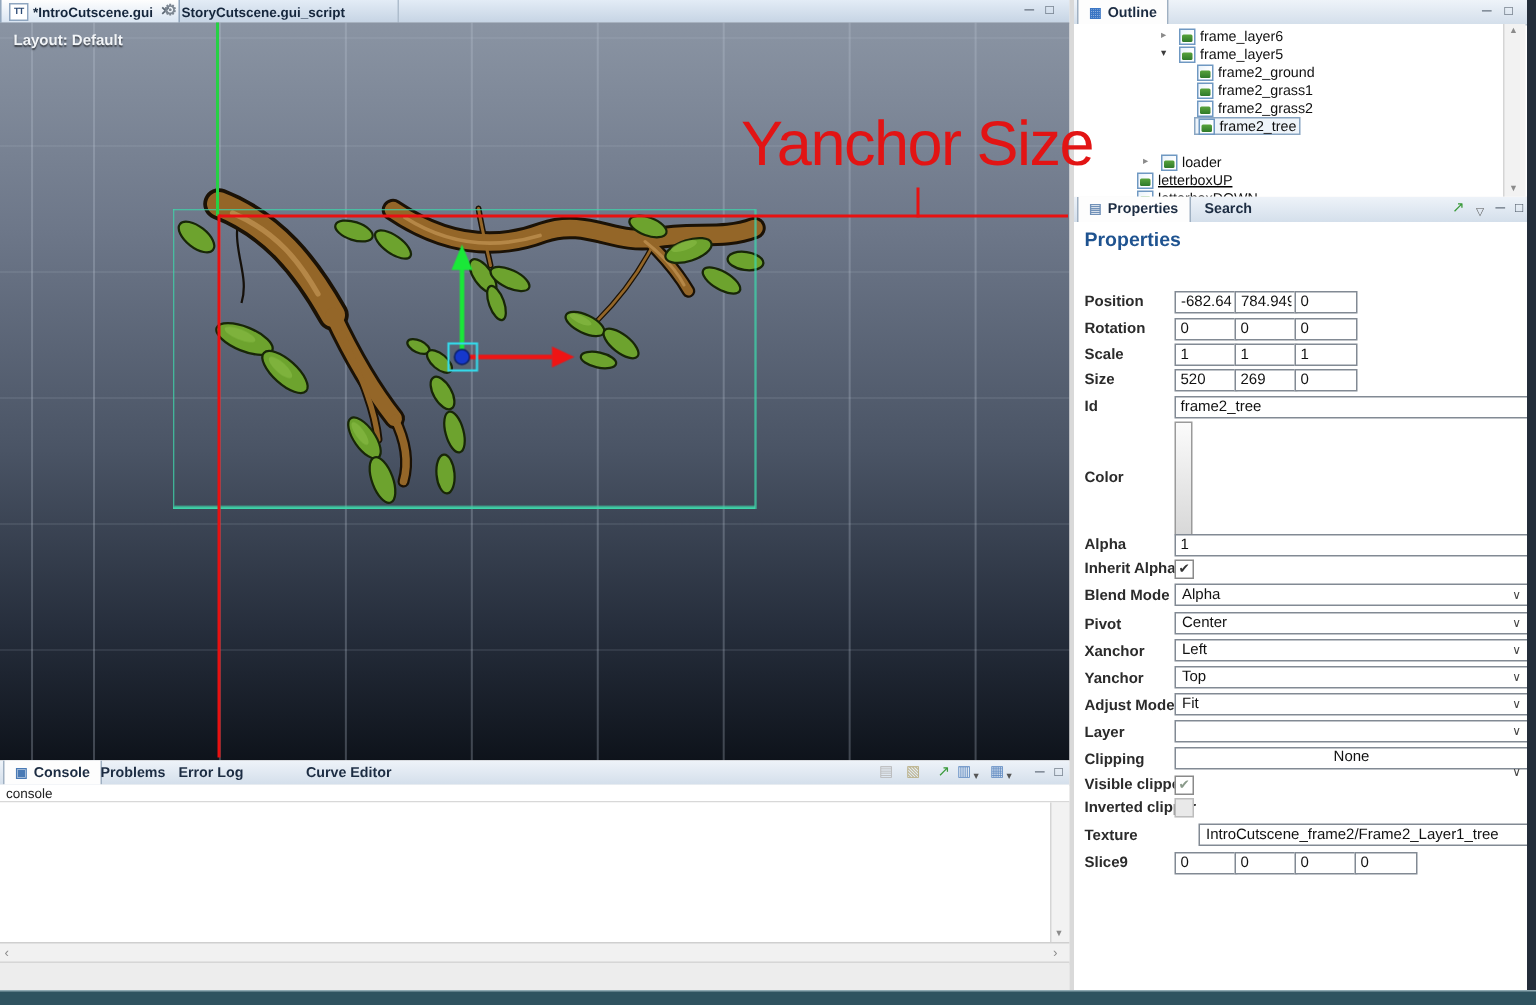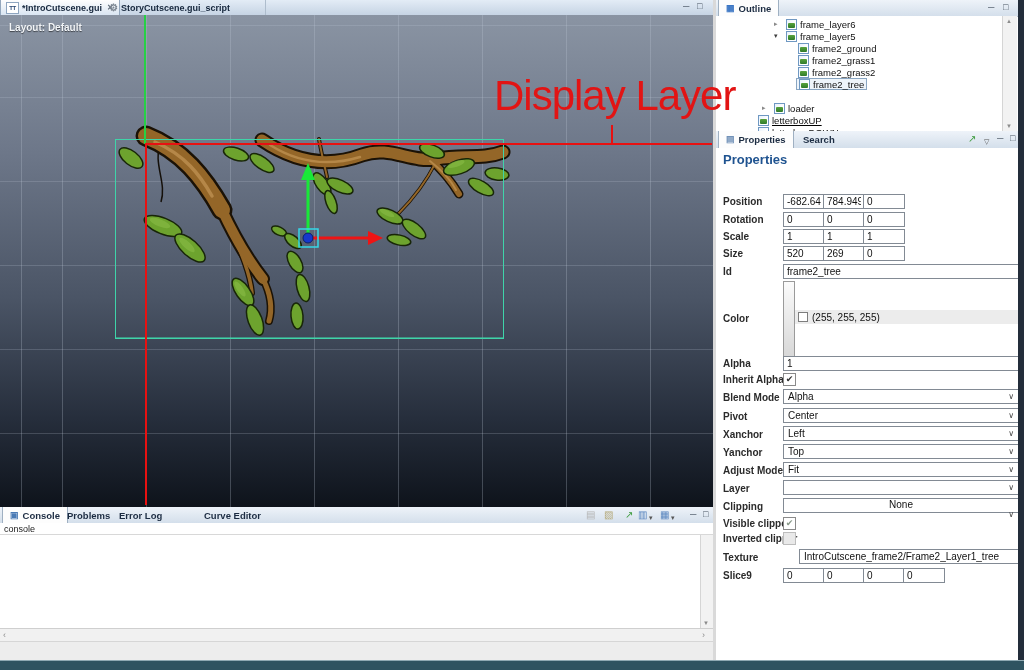--- a/index.html
+++ b/index.html
@@ -210,21 +210,21 @@
       </g>
     </svg>
 
     <div id="selbox" class="abs"></div>
     <div id="green-axis" class="abs"></div>
     <div id="red-h" class="abs"></div>
     <div id="red-v" class="abs"></div>
     <div id="red-tick" class="abs"></div>
   </div>
 
-  <div id="display-size-text" class="abs">Display Layer</div>
+  <div id="display-size-text" class="abs">Yanchor Size</div>
 
   <div id="console-panel" class="abs">
     <div id="console-tabrow" class="viewtabrow">
       <div class="vtab active" style="left:2px;">
         <span class="mini-ico" style="color:#4a7ab5;">▣</span>
         <span>Console</span>
       </div>
       <div class="vtab" style="left:60px;">
         <span>Problems</span>
       </div>
@@ -368,24 +368,20 @@
       <span class="plabel" style="top:100px;">Size</span>
       <input class="tf" style="left: 67px; top: 98px; width: 34px;" readonly="" value="520">
       <input class="tf" style="left: 107px; top: 98px; width: 34px;" readonly="" value="269">
       <input class="tf" style="left: 147px; top: 98px; width: 34px;" readonly="" value="0">
 
       <span class="plabel" style="top:118px;">Id</span>
       <input class="tf" style="left: 67px; top: 116px; width: 230px;" readonly="" value="frame2_tree">
 
       <span class="plabel" style="top:165px;">Color</span>
       <div id="color-slider"></div>
-      <div id="color-field">
-        <span id="color-chip"></span>
-        <span id="color-value">(255, 255, 255)</span>
-      </div>
 
       <span class="plabel" style="top:210px;">Alpha</span>
       <input class="tf" style="left: 67px; top: 208px; width: 230px;" readonly="" value="1">
 
       <span class="plabel" style="top:226px;">Inherit Alpha</span>
       <span class="cb checked" style="left:67px;top:225px;"></span>
 
       <span class="plabel" style="top:244px;">Blend Mode</span>
       <div class="dd" style="left:67px;top:241px;width:236px;">
         <span>Alpha</span>

